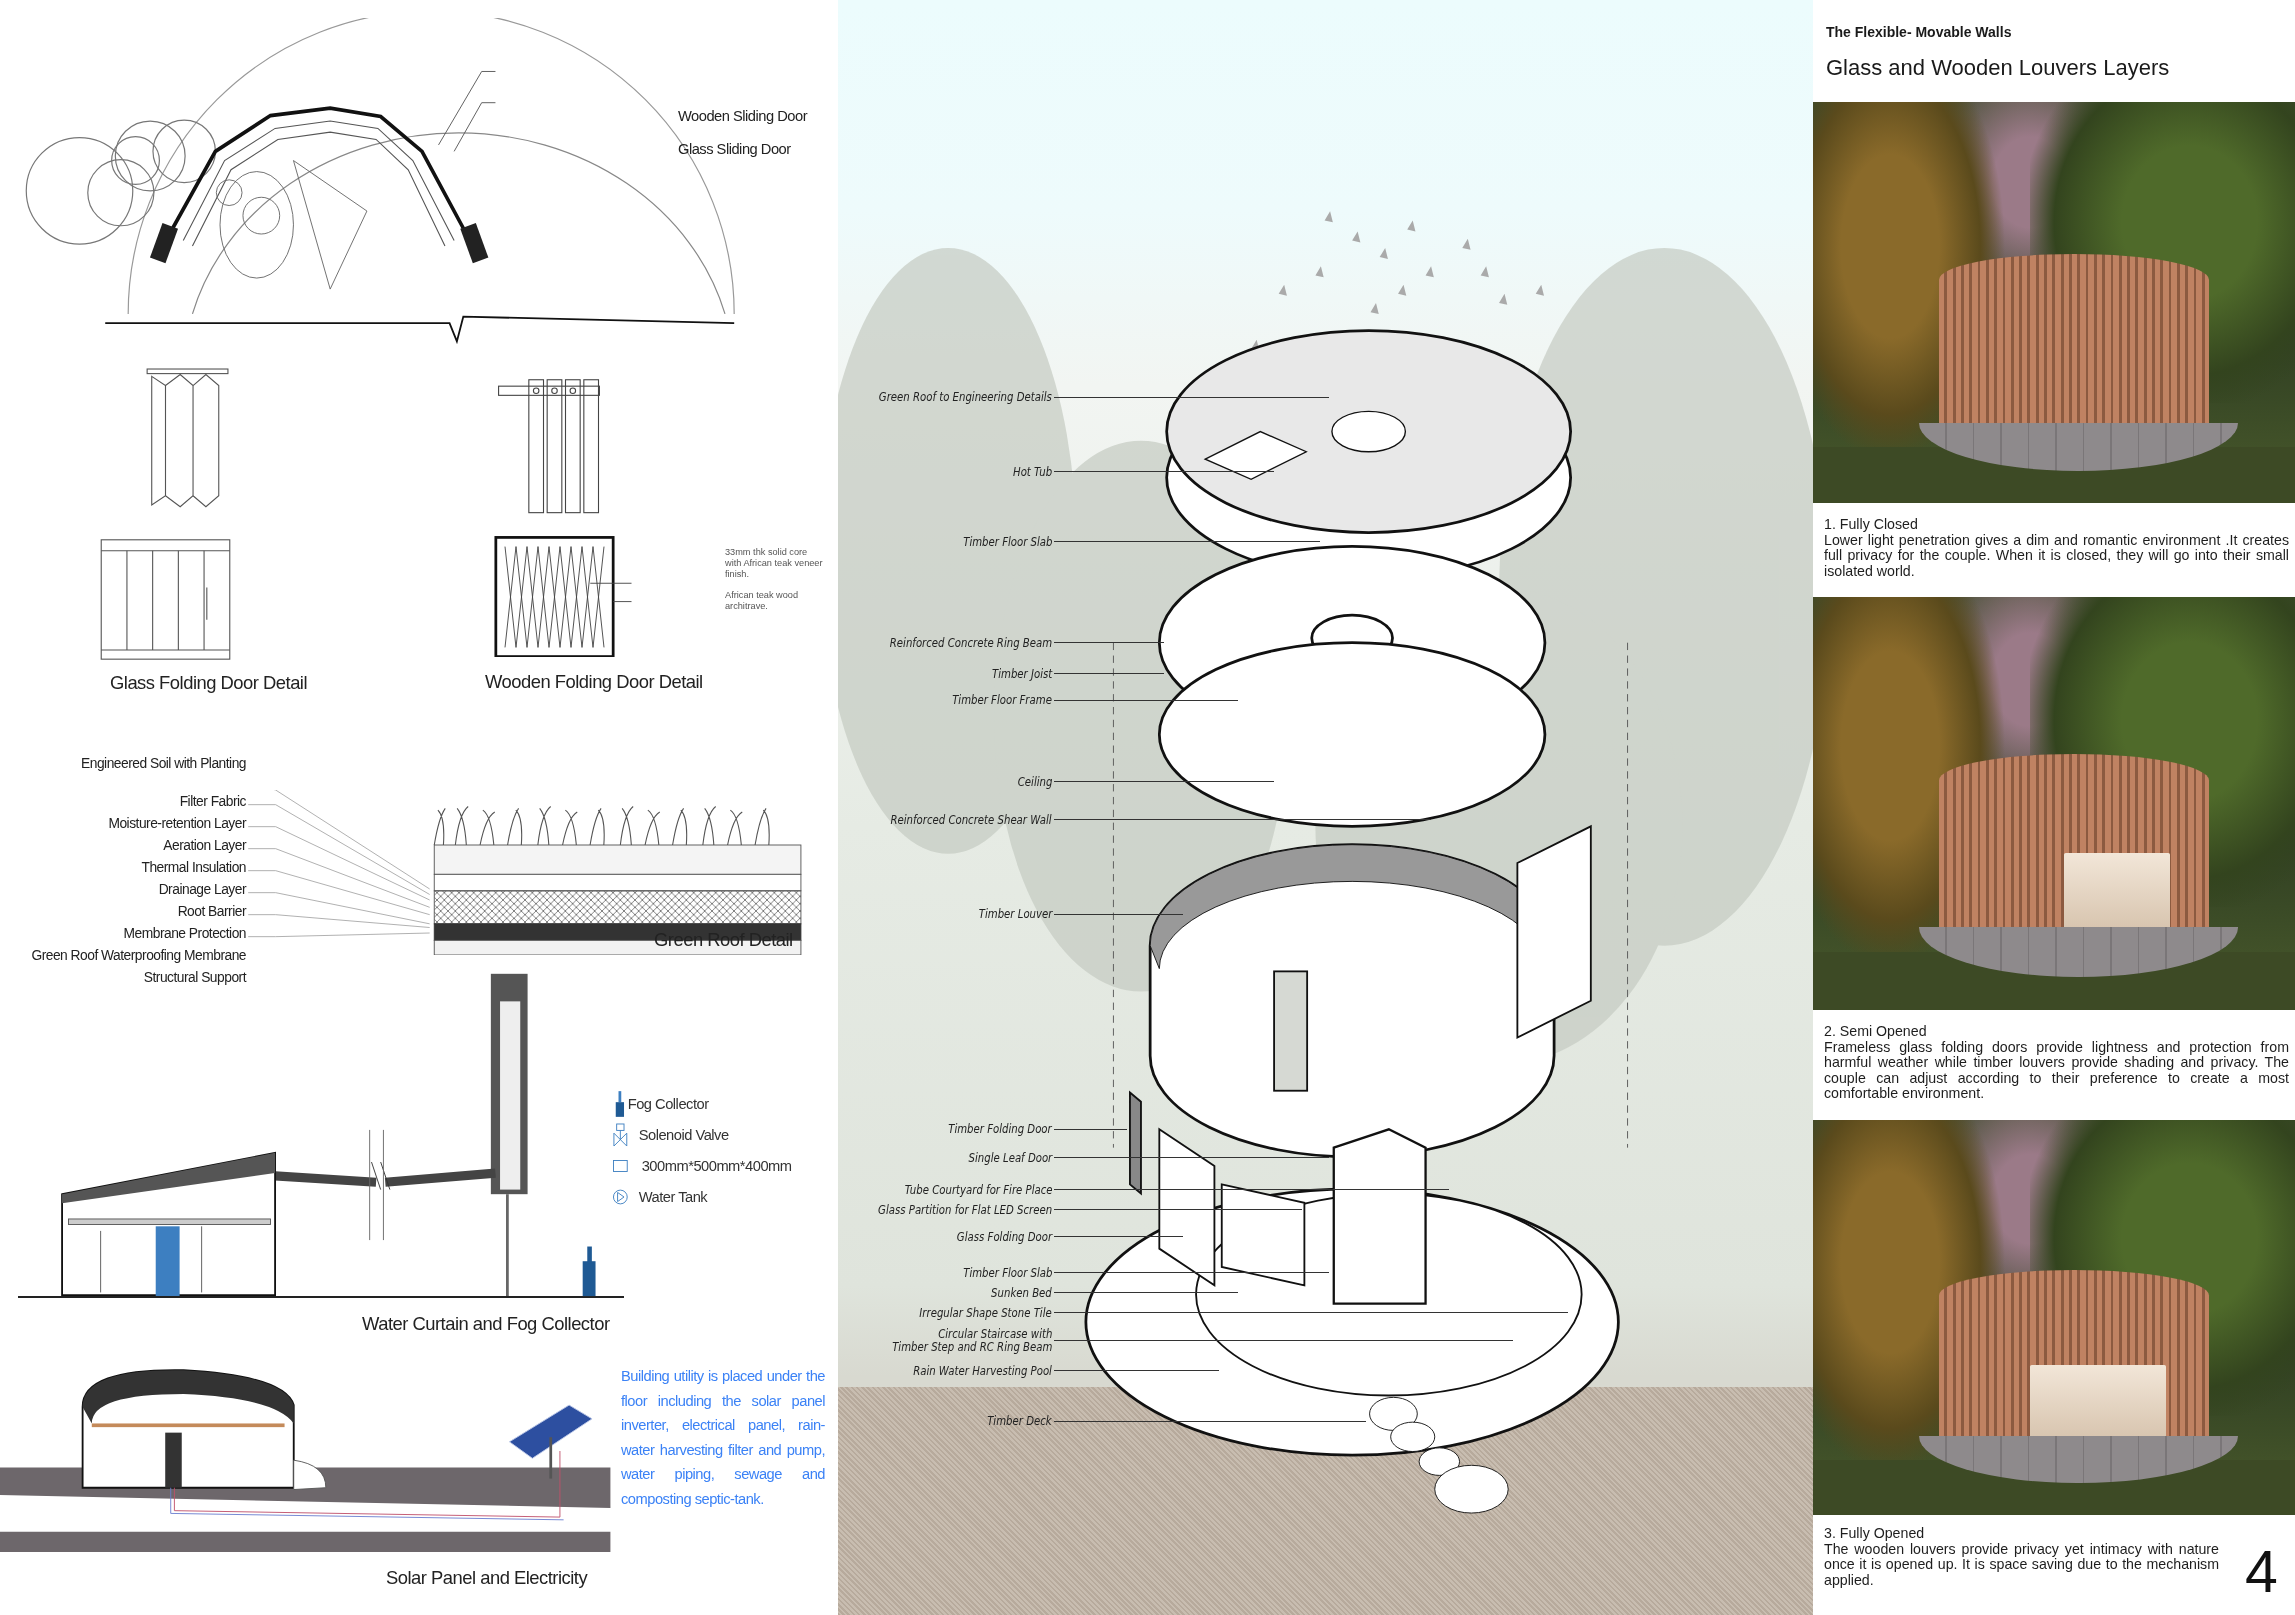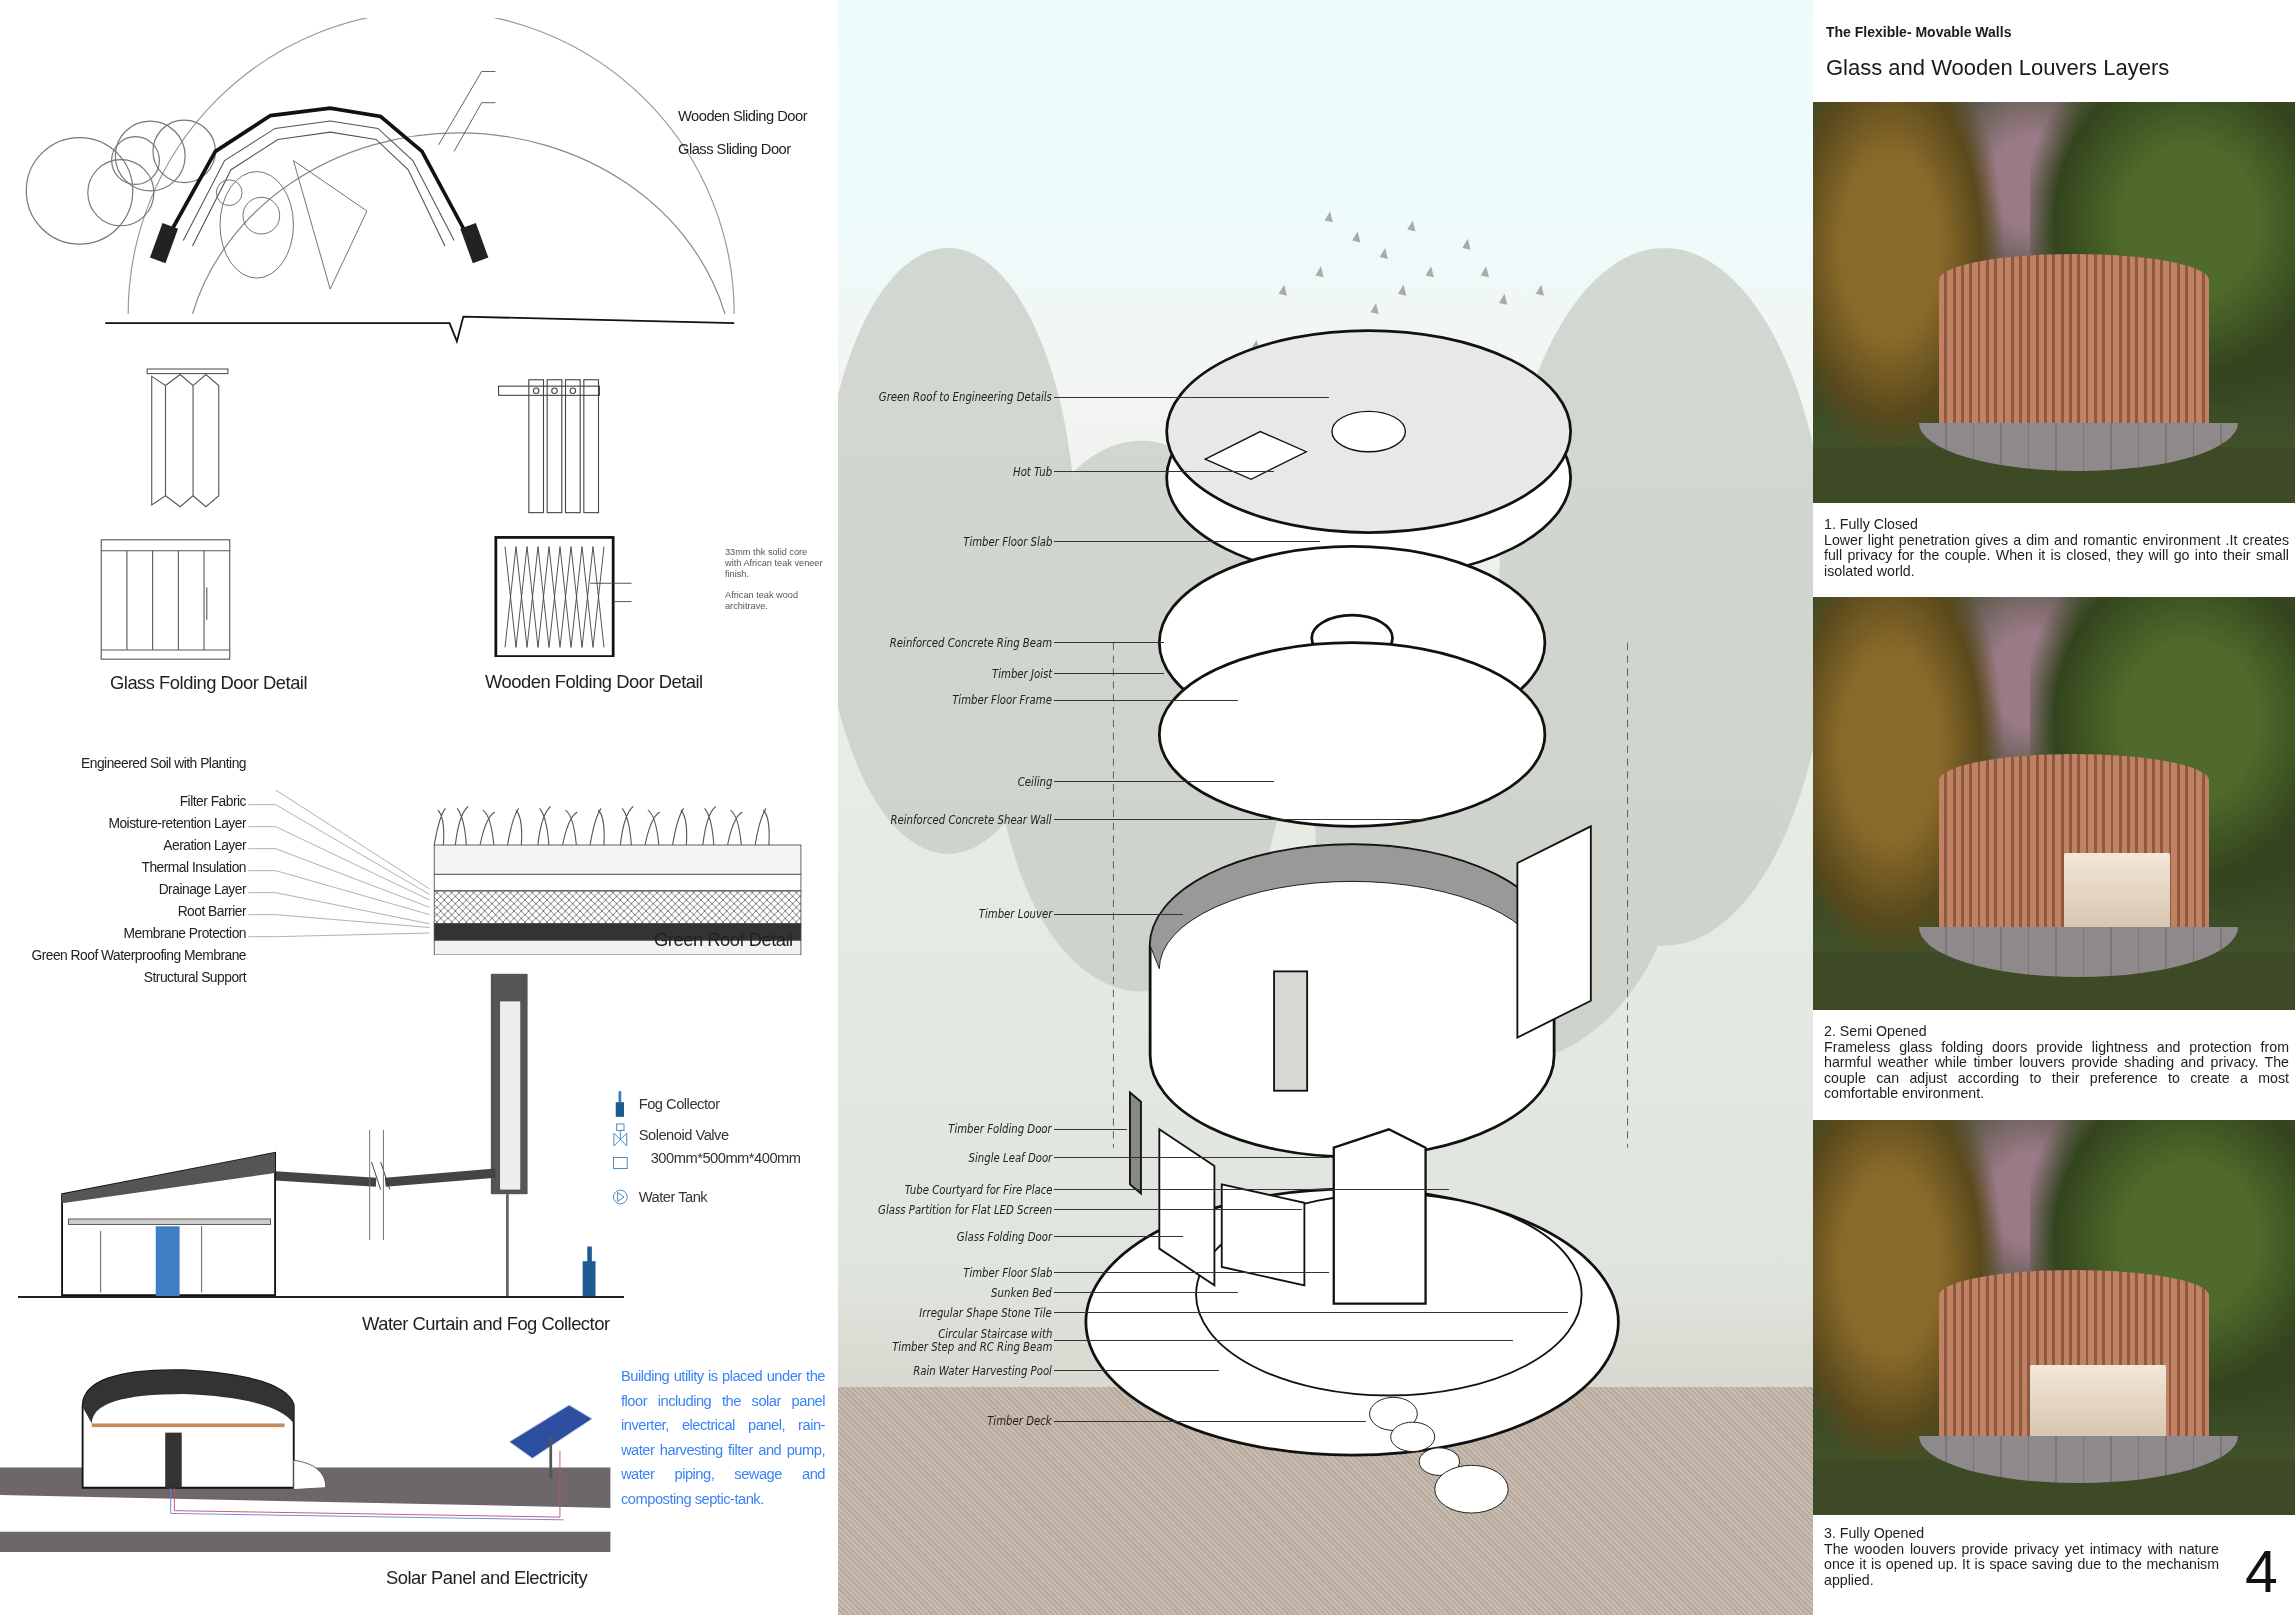--- a/index.html
+++ b/index.html
@@ -178,36 +178,36 @@
       <line x1="200" y1="280" x2="200" y2="352" stroke="#555"></line>
 
     <line x1="0" y1="357" x2="660" y2="357" stroke="#222" stroke-width="2"></line>
 
     <rect x="615" y="318" width="14" height="38" fill="#1f5a94"></rect>
       <rect x="620" y="302" width="5" height="18" fill="#1f5a94"></rect>
   </svg>
 </div>
 
 <div class="abs" style="left:613px;top:1088px;width:220px;">
-  <div style="height:31px;display:flex;align-items:center;gap:11px;">
+  <div style="height:31px;display:flex;align-items:center;">
     <svg width="14.7" height="26" viewBox="0 0 16 28">
         <rect x="6" y="0" width="3" height="12" fill="#3d7fc1"></rect>
         <rect x="3" y="12" width="9" height="16" fill="#1f5a94"></rect>
       </svg>
     <span class="cond" style="font-size:14.7px;color:#333;">Fog Collector</span>
   </div>
   <div style="height:31px;display:flex;align-items:center;gap:11px;">
     <svg width="14.7" height="26" viewBox="0 0 16 28">
         <path d="M1,12 L15,26 L15,12 L1,26 Z" fill="none" stroke="#3d7fc1"></path>
         <rect x="4" y="2" width="8" height="7" fill="none" stroke="#3d7fc1"></rect>
         <line x1="8" y1="9" x2="8" y2="19" stroke="#3d7fc1"></line>
       </svg>
     <span class="cond" style="font-size:14.7px;color:#333;">Solenoid Valve</span>
   </div>
-  <div style="height:31px;display:flex;gap:23px;">
+  <div style="height:31px;display:flex;align-items:center;gap:14px;">
     <svg width="14.7" height="26" viewBox="0 0 16 28">
         <rect x="0.5" y="8" width="15" height="12" fill="none" stroke="#3d7fc1"></rect>
       </svg>
     <span class="cond" style="font-size:14.7px;color:#333;">300mm*500mm*400mm</span>
   </div>
   <div style="height:31px;display:flex;align-items:center;gap:11px;">
     <svg width="14.7" height="26" viewBox="0 0 16 28">
         <circle cx="8" cy="14" r="7.5" fill="none" stroke="#3d7fc1"></circle>
         <path d="M5,9 L12,14 L5,19 Z" fill="none" stroke="#3d7fc1"></path>
       </svg>

